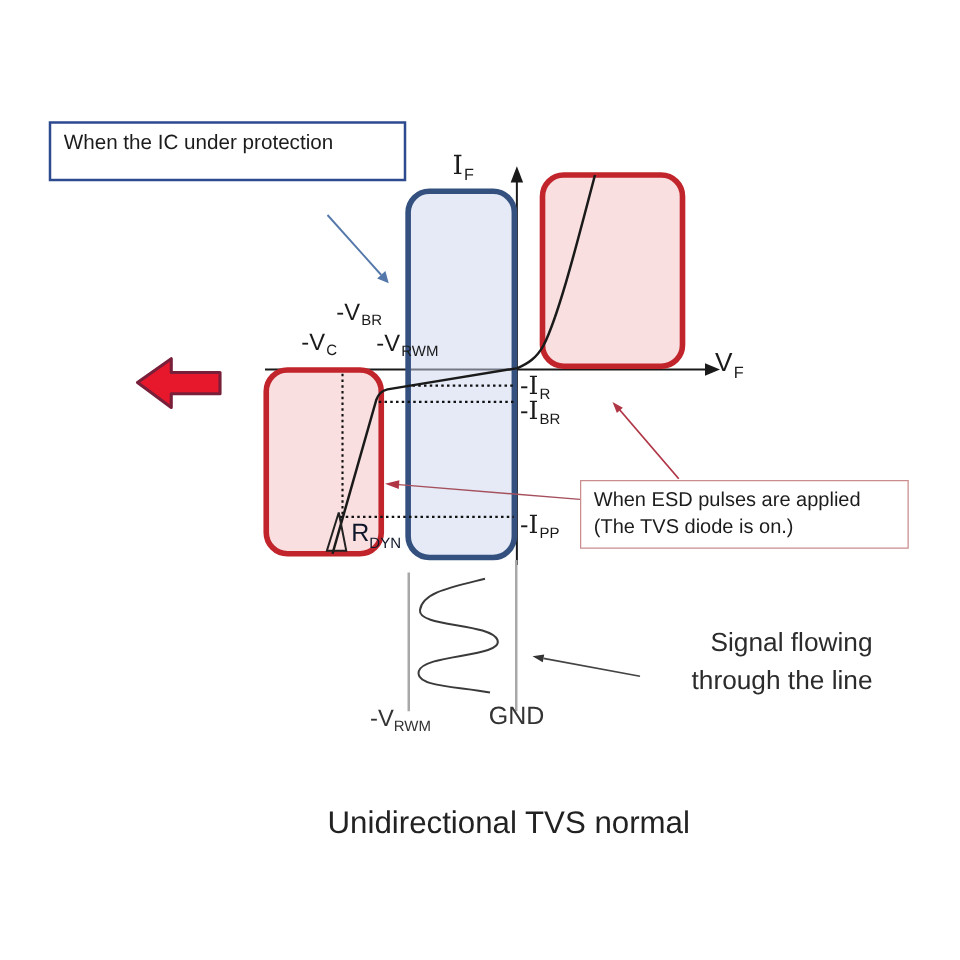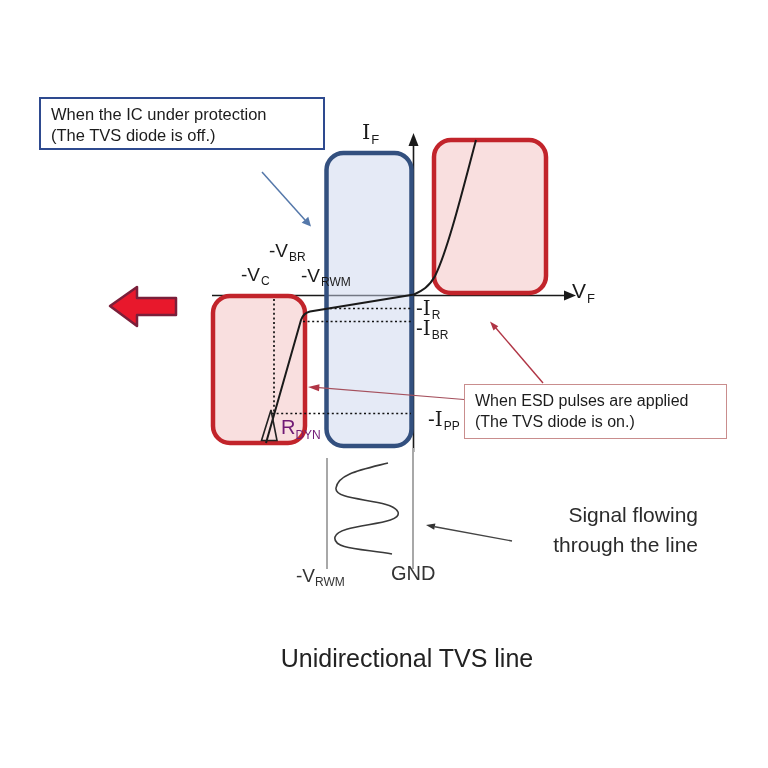--- a/index.html
+++ b/index.html
@@ -13,25 +13,25 @@
   .lbl .sub{font-size:12px;position:relative;top:4px;margin-left:1px;}
   .ilbl .main{font-family:"DejaVu Serif",serif;font-size:20px;}
   .ilbl .sub{font-size:12px;position:relative;top:4px;}
   .axis-lbl .main{font-size:21px;}
   .axis-lbl .sub{font-size:13px;position:relative;top:5px;}
   .if-lbl .main{font-family:"DejaVu Serif",serif;}
   .callout{
     position:absolute;background:#ffffff;color:#1c1c1c;
     font-size:16.5px;line-height:21px;
   }
-  .callout-blue{border:2px solid #2e4a8f;padding:5px 6px 2px 10px;}
+  .callout-blue{border:2px solid #2e4a8f;padding:5px 6px 18px 10px;}
   .callout-red{border:1.5px solid #c98d8d;padding:5px 6px 6px 10px;font-size:16px;}
   .note{position:absolute;text-align:right;color:#2b2b2b;font-size:21px;line-height:30px;}
   .title{position:absolute;text-align:center;color:#222;font-size:25px;}
-  .rdyn{position:absolute;color:#701a75;}
+  .rdyn{position:absolute;color:#0f172a;}
   .rdyn .main{font-size:20px;}
   .rdyn .sub{font-size:12px;position:relative;top:5px;}
   .botlbl{position:absolute;color:#333;}
   .botlbl .main{font-size:19px;}
   .botlbl .sub{font-size:12px;position:relative;top:4px;}
 </style>
 </head>
 <body>
 
 <div id="canvas">
@@ -75,21 +75,20 @@
     <polygon points="308,387 319.5,384.2 319,391.2" fill="#b03545"></polygon>
 
     <line x1="512" y1="541" x2="434.8" y2="526.7" stroke="#444" stroke-width="1.4"></line>
     <polygon points="426,525 435.4,523.6 434.2,529.8" fill="#333"></polygon>
 
     <polygon points="110,306 137,287 137,298 176,298 176,315 137,315 137,326" fill="#e8182c" stroke="#7a1f3a" stroke-width="2.5" stroke-linejoin="round"></polygon>
   </svg>
 
   <div class="callout callout-blue" style="left:39px;top:97px;width:266px;">
     <div>When the IC under protection</div>
-    <div>(The TVS diode is off.)</div>
   </div>
 
   <div class="callout callout-red" style="left:464px;top:384px;width:245px;">
     <div>When ESD pulses are applied</div>
     <div>(The TVS diode is on.)</div>
   </div>
 
   <div class="lbl axis-lbl if-lbl" style="left:362px;top:120px;">
     <span class="main">I</span><span class="sub">F</span>
   </div>
@@ -106,33 +105,33 @@
   <div class="lbl" style="left:301px;top:265px;">
     <span class="main">-V</span><span class="sub">RWM</span>
   </div>
 
   <div class="lbl ilbl" style="left:416px;top:296px;">
     <span class="main">-I</span><span class="sub">R</span>
   </div>
   <div class="lbl ilbl" style="left:416px;top:316px;">
     <span class="main">-I</span><span class="sub">BR</span>
   </div>
-  <div class="lbl ilbl" style="left:416px;top:407px;padding-left:12px;">
+  <div class="lbl ilbl" style="left:416px;top:407px;">
     <span class="main">-I</span><span class="sub">PP</span>
   </div>
 
   <div class="rdyn" style="left:281px;top:416px;">
     <span class="main">R</span><span class="sub">DYN</span>
   </div>
 
   <div class="botlbl" style="left:296px;top:565px;">
     <span class="main">-V</span><span class="sub">RWM</span>
   </div>
   <div class="botlbl" style="left:391px;top:562px;font-size:20px;">GND</div>
 
   <div class="note" style="left:492px;top:500px;width:206px;">
     <div>Signal flowing</div>
     <div>through the line</div>
   </div>
 
-  <div class="title" style="left:207px;top:644px;width:400px;">Unidirectional TVS line</div>
+  <div class="title" style="left:207px;top:644px;width:400px;">Unidirectional TVS normal</div>
 
 </div>
 
 </body></html>

